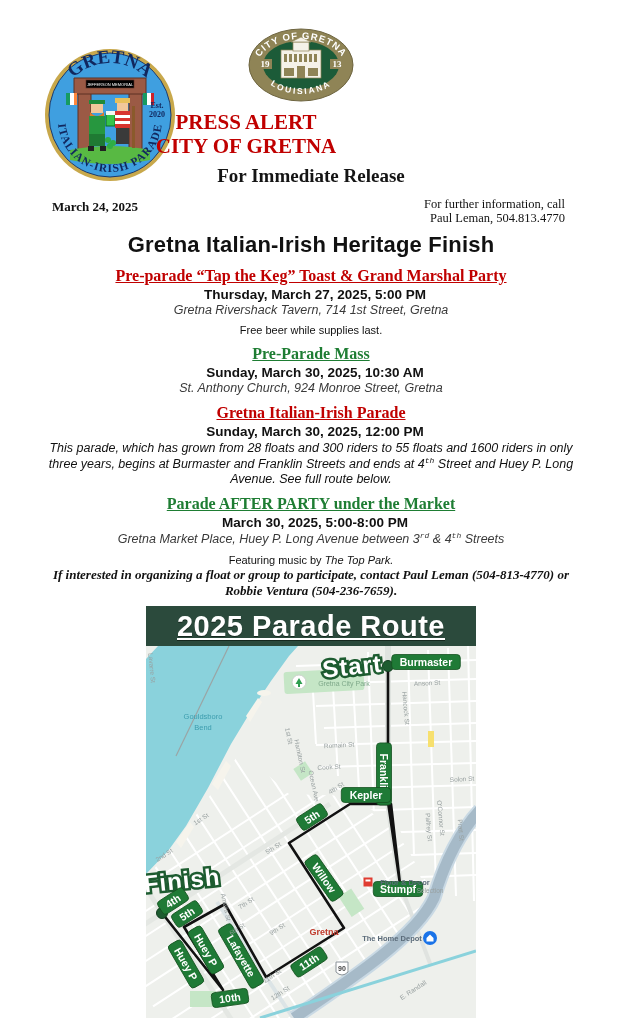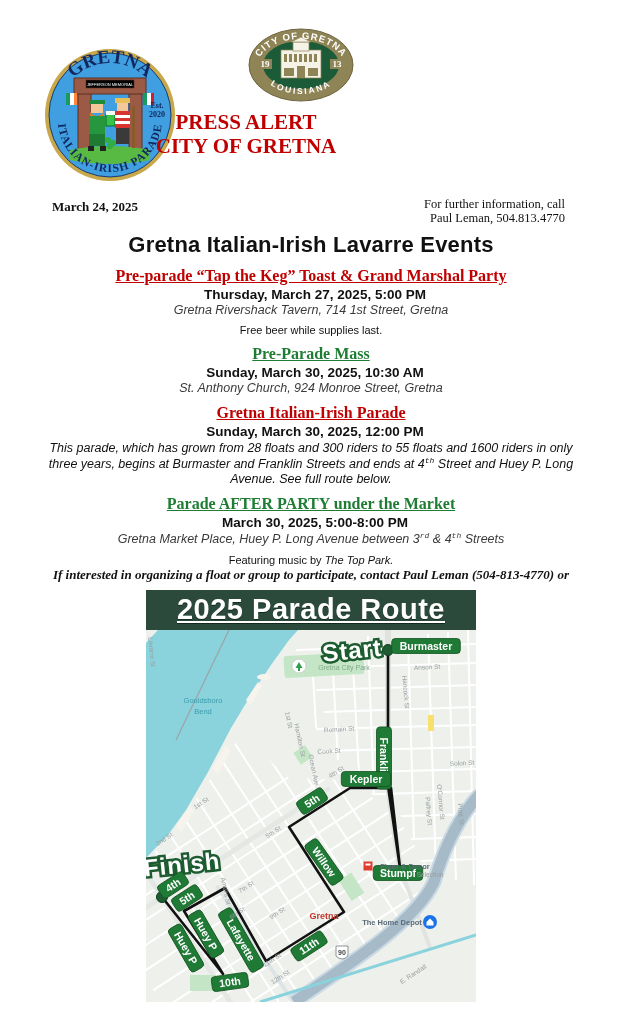--- a/index.html
+++ b/index.html
@@ -142,28 +142,29 @@
         <text font-size="8.5" font-weight="bold" fill="#fff" letter-spacing="2" font-family="Liberation Sans,sans-serif">
           <textPath href="#sealBot" startOffset="50%" text-anchor="middle">LOUISIANA</textPath>
         </text>
       </svg>
     </div>
 
     <div class="press">
       <div>PRESS ALERT</div>
       <div>CITY OF GRETNA</div>
     </div>
+    <div class="release">For Immediate Release</div>
     <div class="date">March 24, 2025</div>
     <div class="contact">
       <div>For further information, call</div>
       <div>Paul Leman, 504.813.4770</div>
     </div>
   </div>
 
-  <div class="title">Gretna Italian-Irish Lavarre Events</div>
+  <div class="title">Gretna Italian-Irish Heritage Finish</div>
 
   <div class="ev">
     <div class="ev-h red">Pre-parade “Tap the Keg” Toast &amp; Grand Marshal Party</div>
     <div class="ev-date">Thursday, March 27, 2025, 5:00 PM</div>
     <div class="ev-venue">Gretna Rivershack Tavern, 714 1st Street, Gretna</div>
     <div class="ev-note">Free beer while supplies last.</div>
   </div>
 
   <div class="ev">
     <div class="ev-h green">Pre-Parade Mass</div>
@@ -179,20 +180,21 @@
 
   <div class="ev">
     <div class="ev-h green">Parade AFTER PARTY under the Market</div>
     <div class="ev-date">March 30, 2025, 5:00-8:00 PM</div>
     <div class="ev-venue"><span>Gretna Market Place, Huey P. Long Avenue between 3</span><sup>rd</sup><span> &amp; 4</span><sup>th</sup><span> Streets</span></div>
     <div class="ev-note"><span>Featuring music by </span><i>The Top Park.</i></div>
   </div>
 
   <div class="participate">
     <div>If interested in organizing a float or group to participate, contact Paul Leman (504-813-4770) or</div>
+    <div>Robbie Ventura (504-236-7659).</div>
   </div>
 
   <div class="map-wrap">
     <div class="map-banner">2025 Parade Route</div>
     <svg id="mapsvg" class="map-svg" width="330" height="372" viewBox="0 0 330 372">
       <defs>
         <clipPath id="clipUpper">
             <path d="M95,0 L330,0 L330,265 L285,255 L250,175 L195,150 L140,95 L95,55 Z"></path>
           </clipPath>
         <clipPath id="clipDiag">

